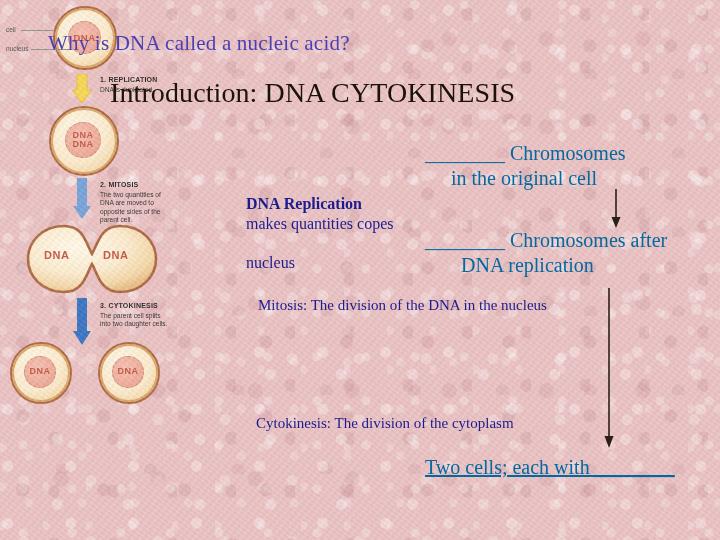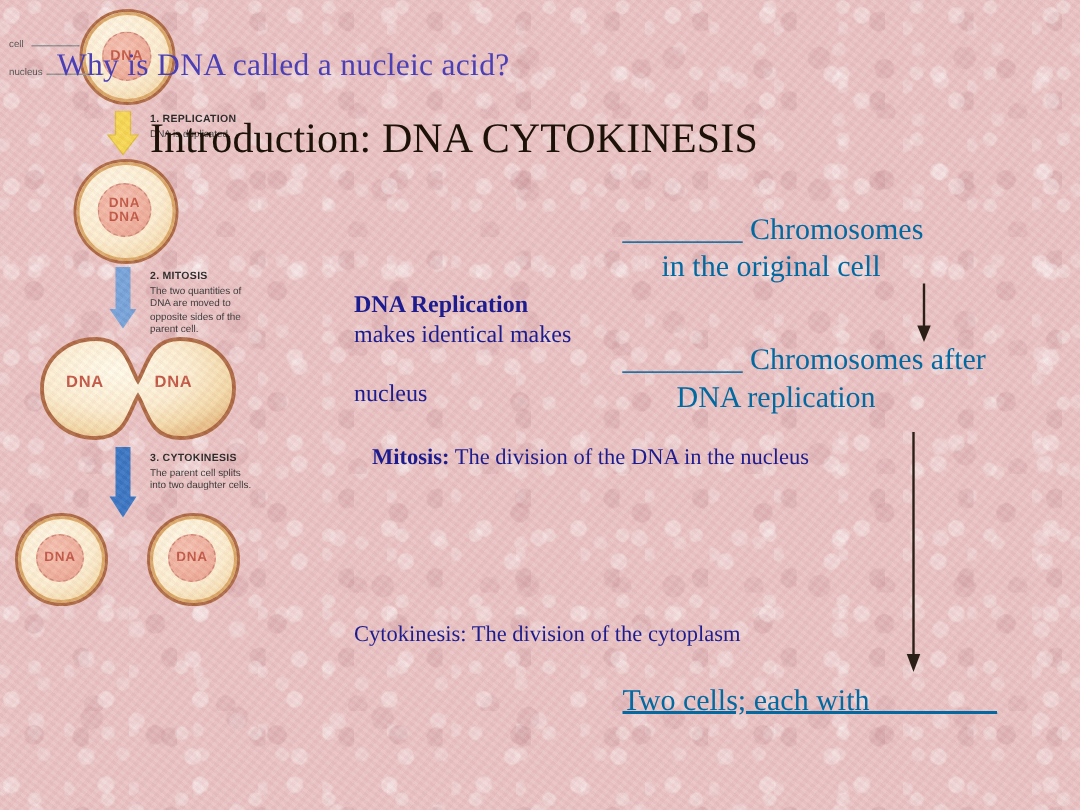--- a/index.html
+++ b/index.html
@@ -26,21 +26,21 @@
       radial-gradient(circle at 55% 70%, rgba(255,255,255,.20) 0 4px, transparent 5px);
     background-size:63px 57px,81px 74px,49px 44px,97px 88px,71px 65px,59px 53px,67px 61px,88px 79px,43px 39px,53px 47px;
     z-index:0;
   }
   #bg2{
     position:absolute;inset:0;z-index:1;pointer-events:none;
     background-image:
       repeating-linear-gradient(37deg, rgba(255,255,255,.07) 0 2px, rgba(190,132,140,.05) 2px 4px),
       repeating-linear-gradient(-51deg, rgba(255,255,255,.05) 0 3px, rgba(186,130,138,.04) 3px 6px);
   }
-  .layer{position:absolute;z-index:3;}
+  .layer{position:absolute;z-index:3;margin-left:10px;}
 
   
   #subtitle{
     left:38px;top:31px;width:640px;
     font-size:21px;color:#4a3fb5;letter-spacing:.2px;
   }
   #maintitle{
     left:100px;top:77px;width:620px;
     font-size:28px;color:#1d1208;letter-spacing:.1px;white-space:nowrap;
   }
@@ -53,22 +53,22 @@
   #blk2 .l2{margin-left:36px;}
   #blk3{left:415px;top:455px;width:300px;text-decoration:underline;}
 
   
   .navy{color:#1c1c8e;}
   #dnarep{
     left:236px;top:194px;width:180px;font-size:16px;line-height:19.5px;
   }
   #dnarep b{font-weight:bold;}
   #mitosis{left:248px;top:297px;font-size:15px;white-space:nowrap;}
-  #mitosis b{font-weight:bold;}
-  #cytokin{left:236px;top:415px;font-size:15px;white-space:nowrap;}
+  #mitosis b{font-weight:normal;}
+  #cytokin{left:246px;top:415px;font-size:15px;white-space:nowrap;}
 
   
   .arrow{position:absolute;z-index:3;}
 
   
   #panel{
     left:45px;top:114px;width:184px;height:414px;
     background:#fffefb;z-index:2;overflow:hidden;
     box-shadow:0 0 0 1px rgba(255,255,255,.5);
   }
@@ -124,21 +124,21 @@
   <div class="l1">________ Chromosomes after</div>
   <div class="l2">DNA replication</div>
 </div>
 
 <div class="layer rtext" id="blk3">
   <div class="l1">Two cells; each with ________</div>
 </div>
 
 <div class="layer navy" id="dnarep">
   <b>DNA Replication</b><br>
-  <span>makes identical makes</span><br>
+  <span>makes quantities copes</span><br>
   <br>
   <span>nucleus</span>
 </div>
 
 <div class="layer navy" id="mitosis">
   <b>Mitosis:</b>
   <span>The division of the DNA in the nucleus</span>
 </div>
 
 <div class="layer navy" id="cytokin">

